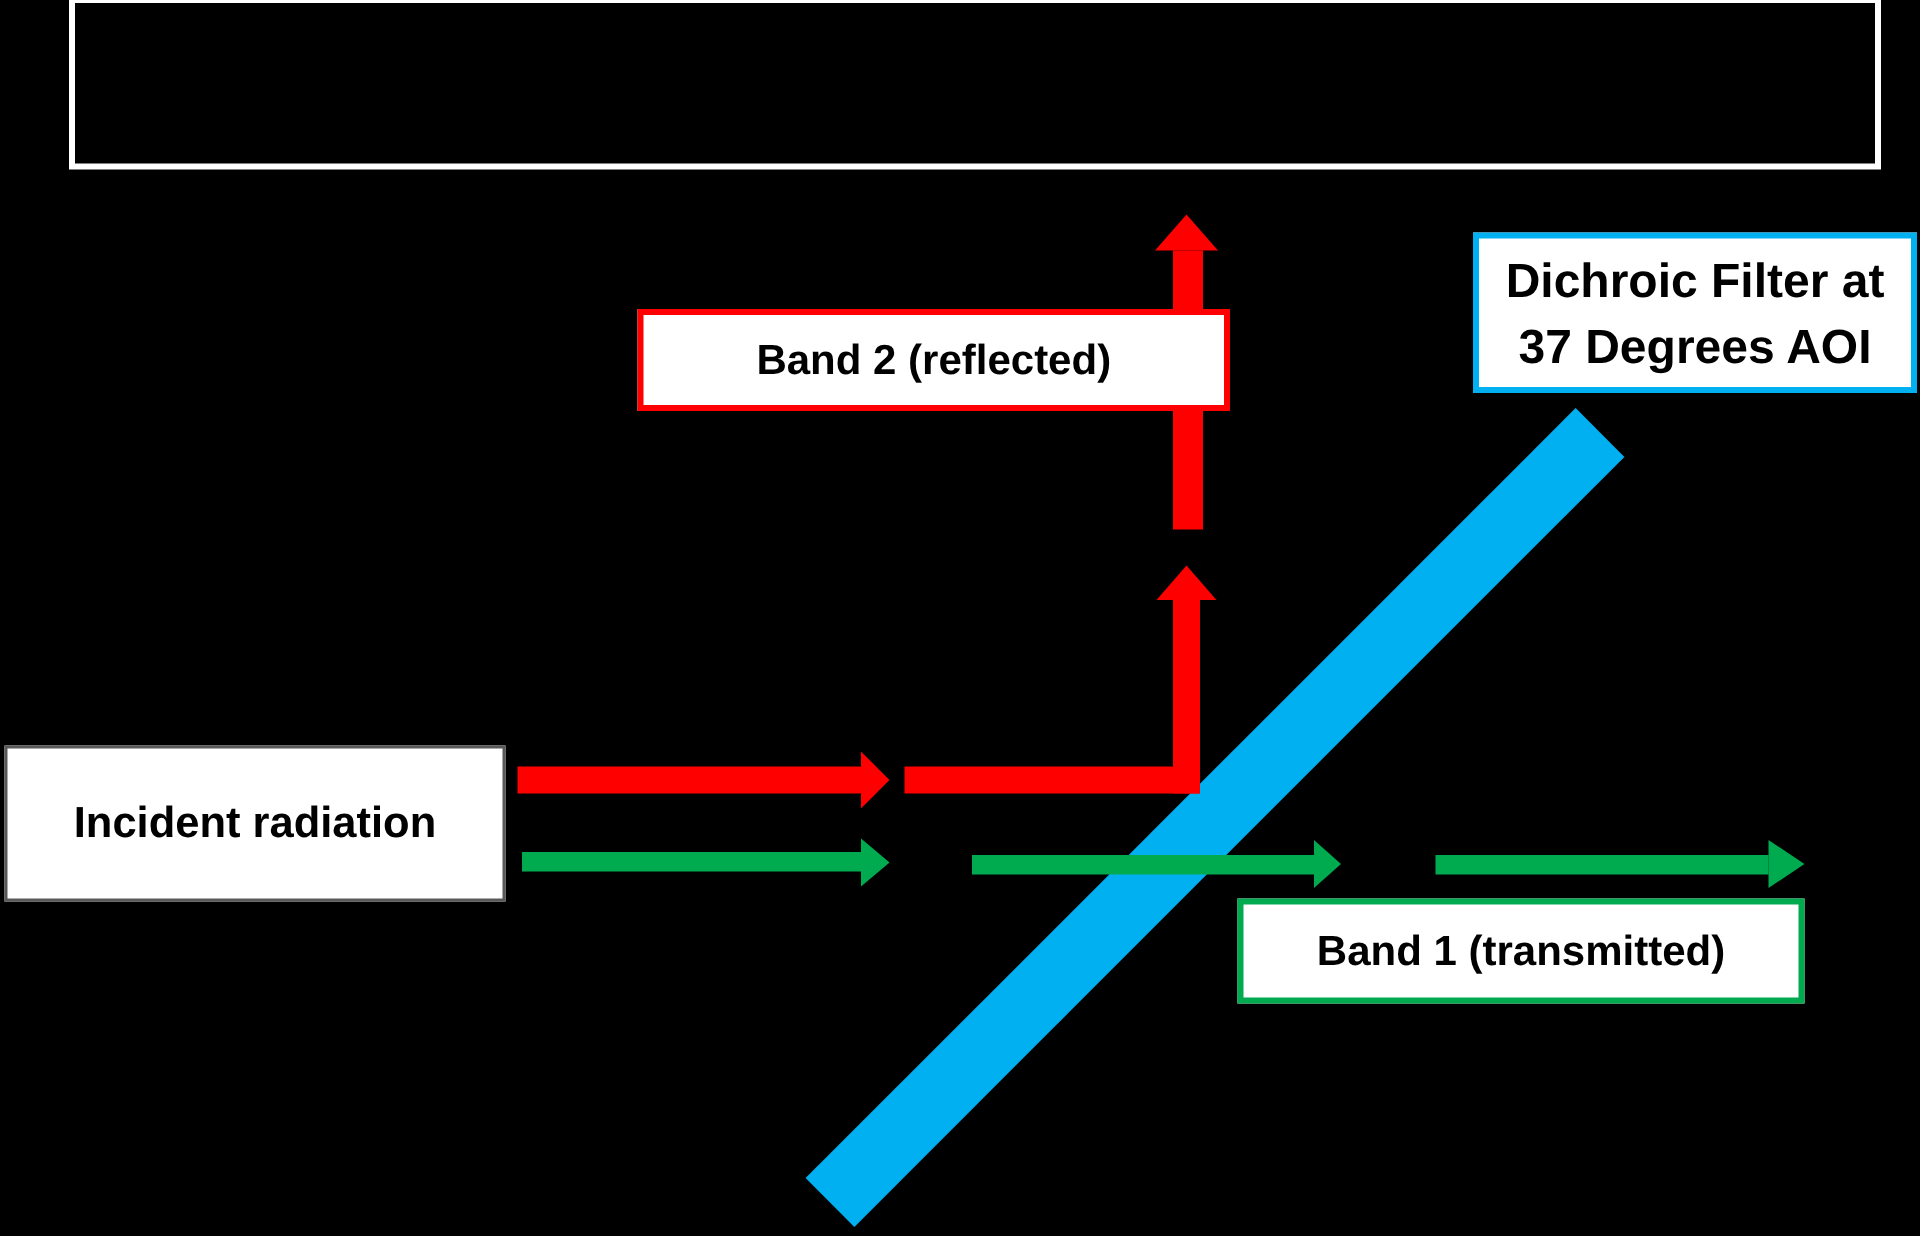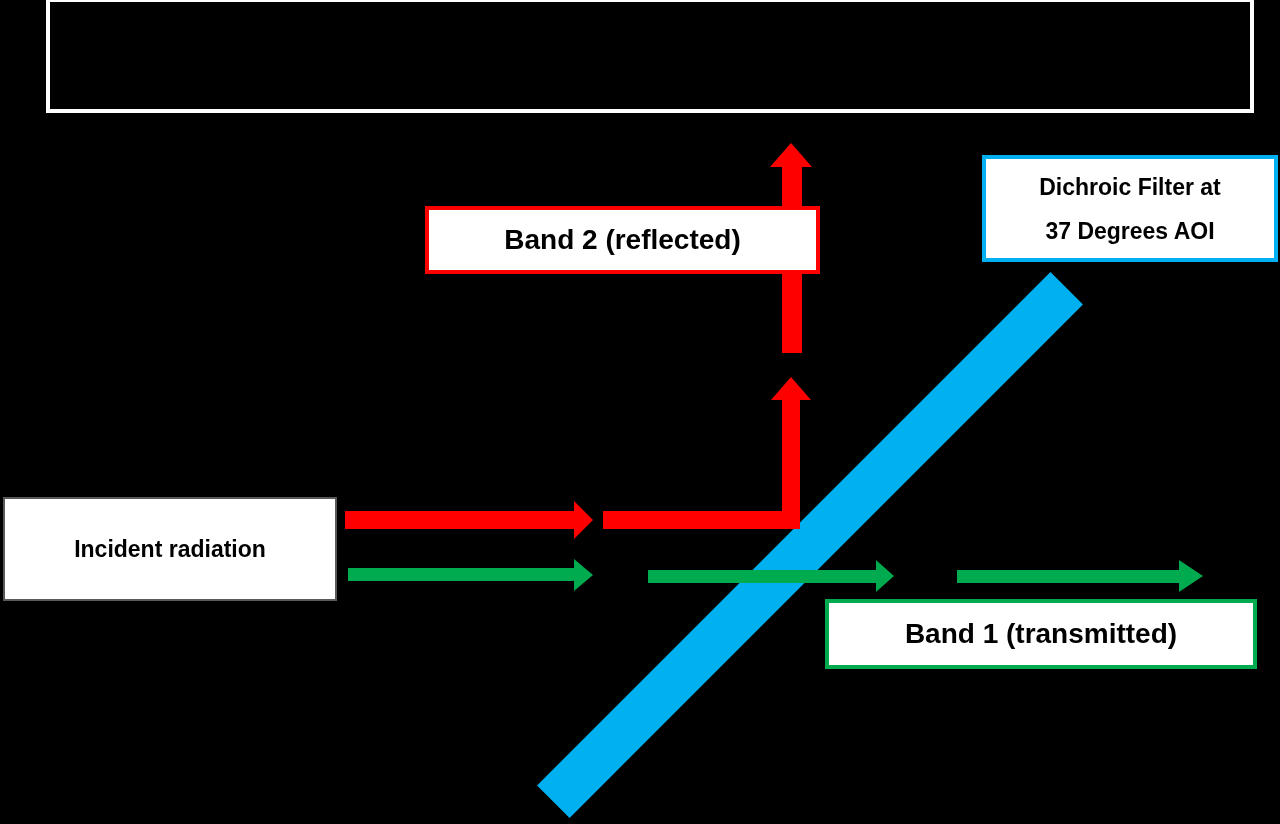--- a/index.html
+++ b/index.html
@@ -59,23 +59,23 @@
   .green3-shaft{left:957px;top:570px;width:222px;height:13px;}
   .green3-head{left:1179px;top:560px;border-top:16px solid transparent;border-bottom:16px solid transparent;border-left:24px solid var(--green);}
 
   
   .label-box{
     position:absolute;background:var(--box-bg);color:var(--text);
     display:flex;flex-direction:column;align-items:center;justify-content:center;
     font-weight:700;text-align:center;z-index:5;
   }
   .band2-label{left:425px;top:206px;width:395px;height:68px;border:4px solid var(--red);font-size:28px;}
-  .dichroic-label{left:982px;top:155px;width:296px;height:107px;border:4px solid var(--blue);font-size:23px;line-height:44px;}
-  .incident-label{left:3px;top:497px;width:334px;height:104px;border:2px solid var(--incident-border);font-size:23px;line-height:50px;}
-  .band1-label{left:825px;top:599px;width:432px;height:70px;border:4px solid var(--green);font-size:28px;}
+  .dichroic-label{left:982px;top:155px;width:296px;height:107px;border:4px solid var(--blue);font-size:32px;line-height:44px;}
+  .incident-label{left:3px;top:497px;width:334px;height:104px;border:2px solid var(--incident-border);font-size:29px;line-height:50px;}
+  .band1-label{left:825px;top:599px;width:378px;height:70px;border:4px solid var(--green);font-size:28px;}
 </style>
 </head>
 <body>
 
 <div class="stage">
 
   <div class="title-box"></div>
 
   <div class="filter-bar"></div>
 

